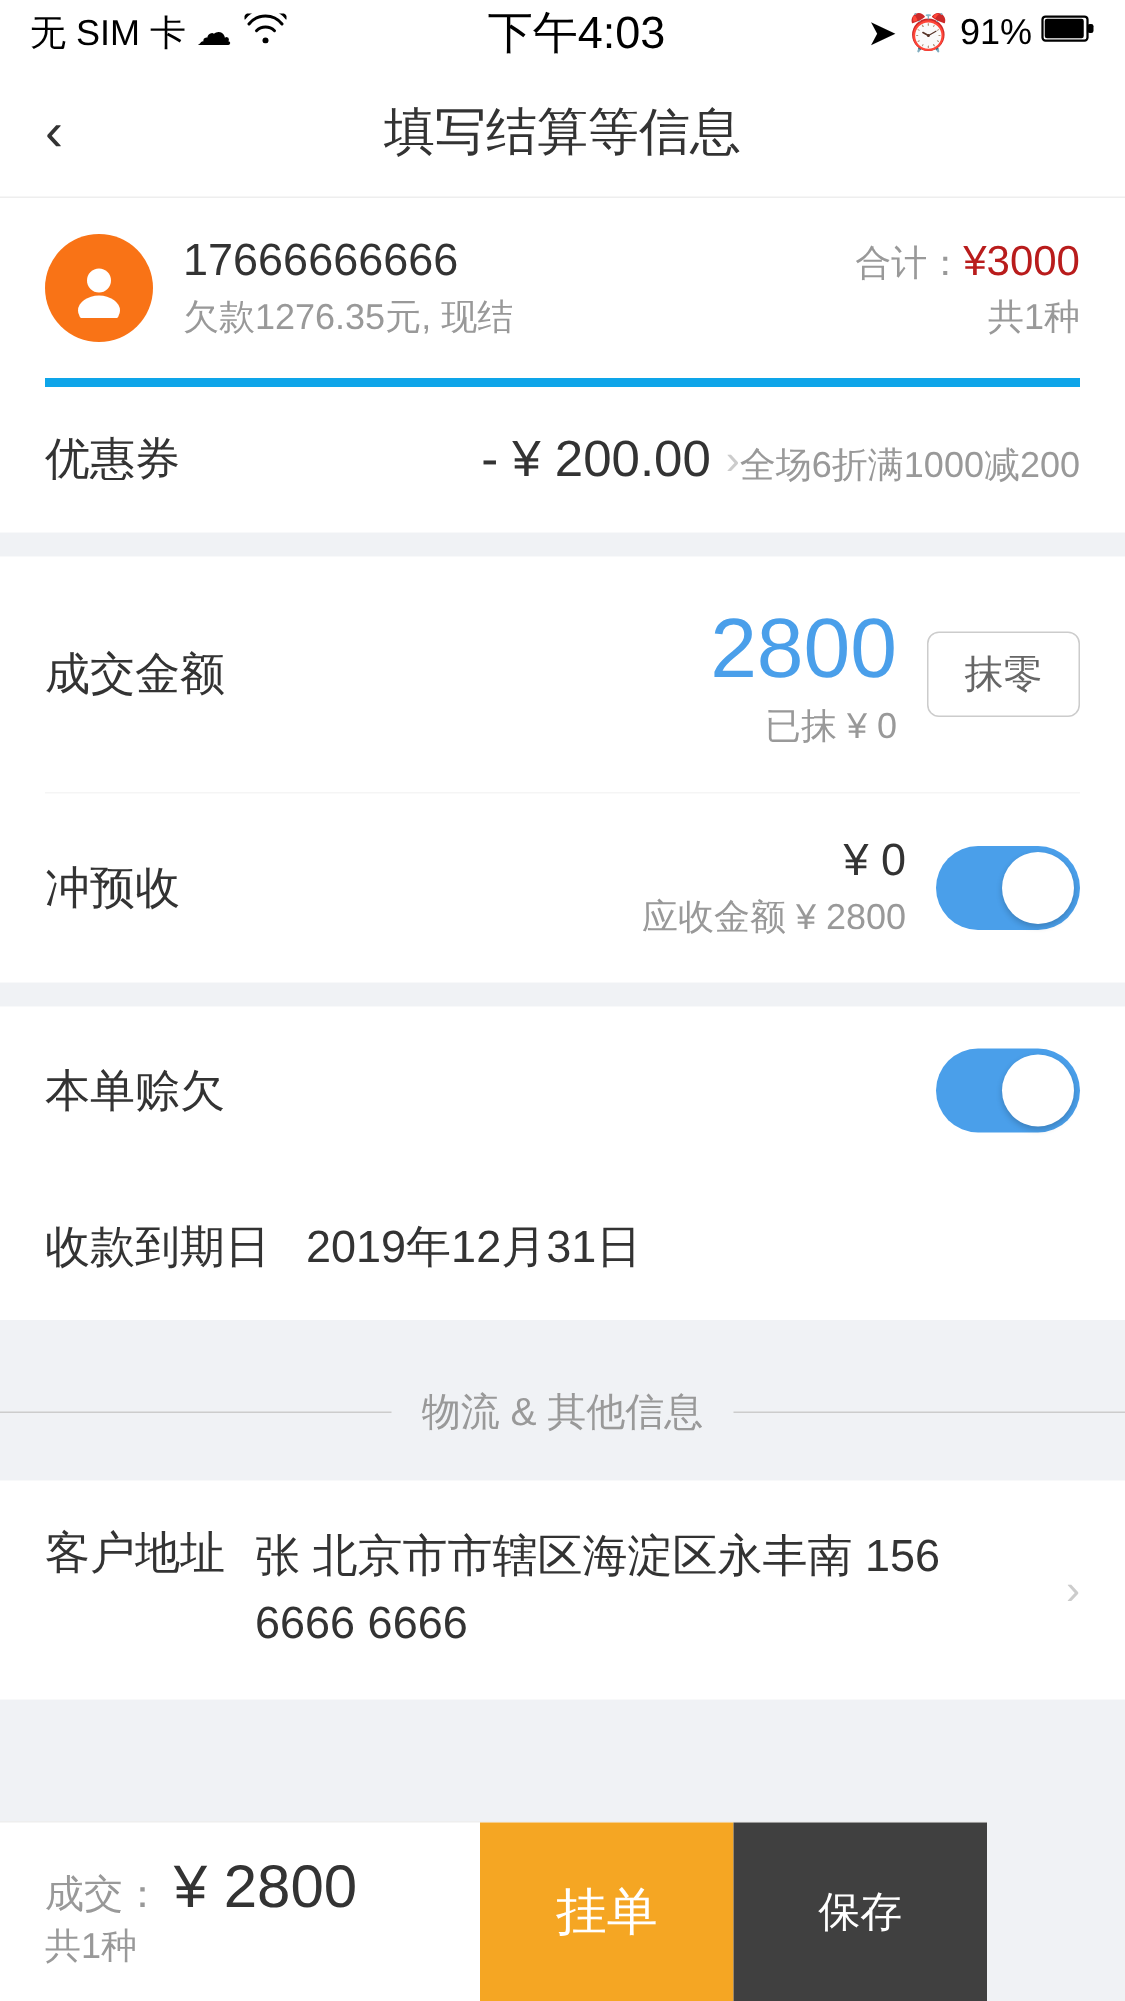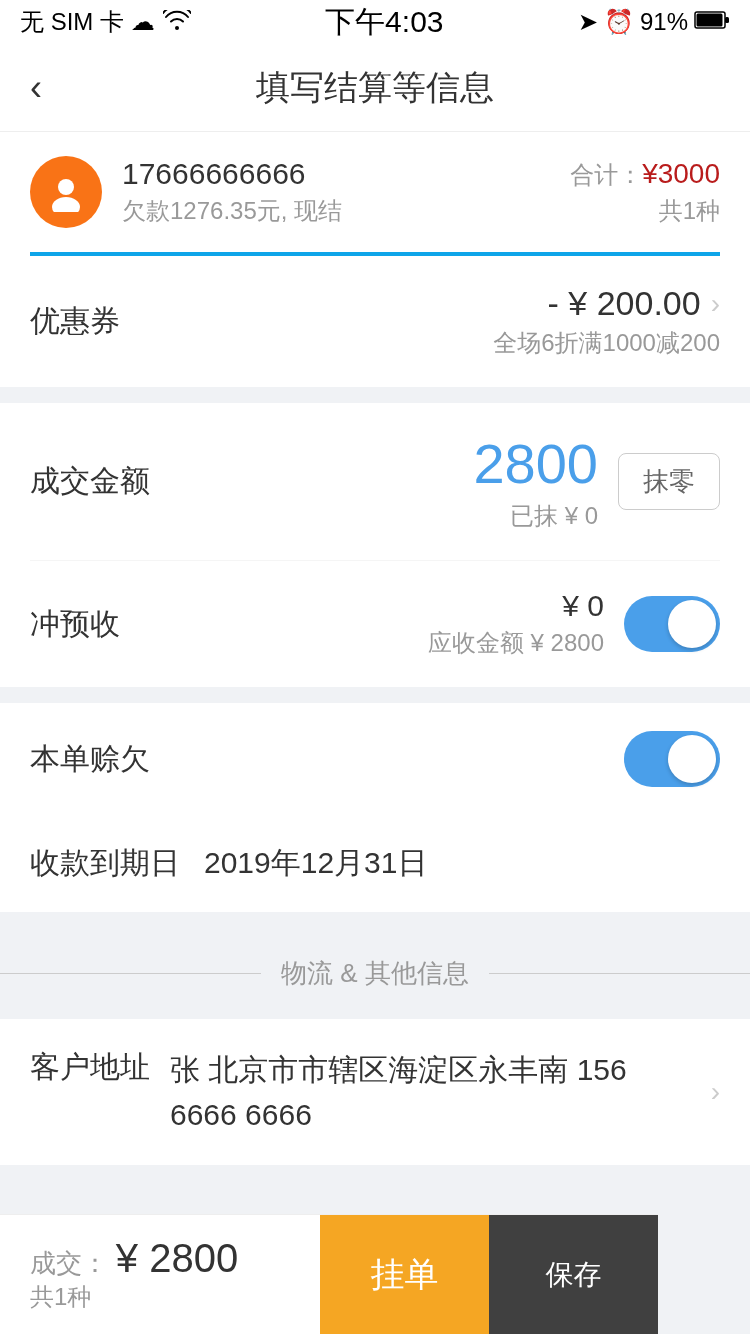--- a/index.html
+++ b/index.html
@@ -66,21 +66,21 @@
       margin-bottom: 16px;
       padding: 0 30px;
     }
 
     
     .customer-row {
       display: flex;
       align-items: center;
       justify-content: space-between;
       padding: 24px 0;
-      border-bottom: 4px solid #0ea5e9;
+      border-bottom: 6px solid #0ea5e9;
     }
     .customer-left {
       display: flex;
       align-items: center;
       gap: 20px;
     }
     .avatar {
       width: 72px;
       height: 72px;
       border-radius: 50%;
@@ -308,21 +308,21 @@
       <div class="customer-right">
         <div class="total-label">
           <span>合计：</span><span style="color:#b91c1c;font-size:28px;font-weight:500;">¥3000</span>
         </div>
         <div class="total-count">共1种</div>
       </div>
     </div>
 
     <div class="coupon-row">
       <span class="coupon-label">优惠券</span>
-      <div style="text-align:right;display:flex;flex-direction:column;align-items:flex-end;">
+      <div style="text-align:right;display:flex;align-items:flex-end;">
         <div style="display:flex;align-items:center;gap:10px;">
           <span class="coupon-discount">- ¥ 200.00</span>
           <span class="chevron-right">›</span>
         </div>
         <div class="coupon-desc">全场6折满1000减200</div>
       </div>
     </div>
   </div>
 
   <div class="card">

